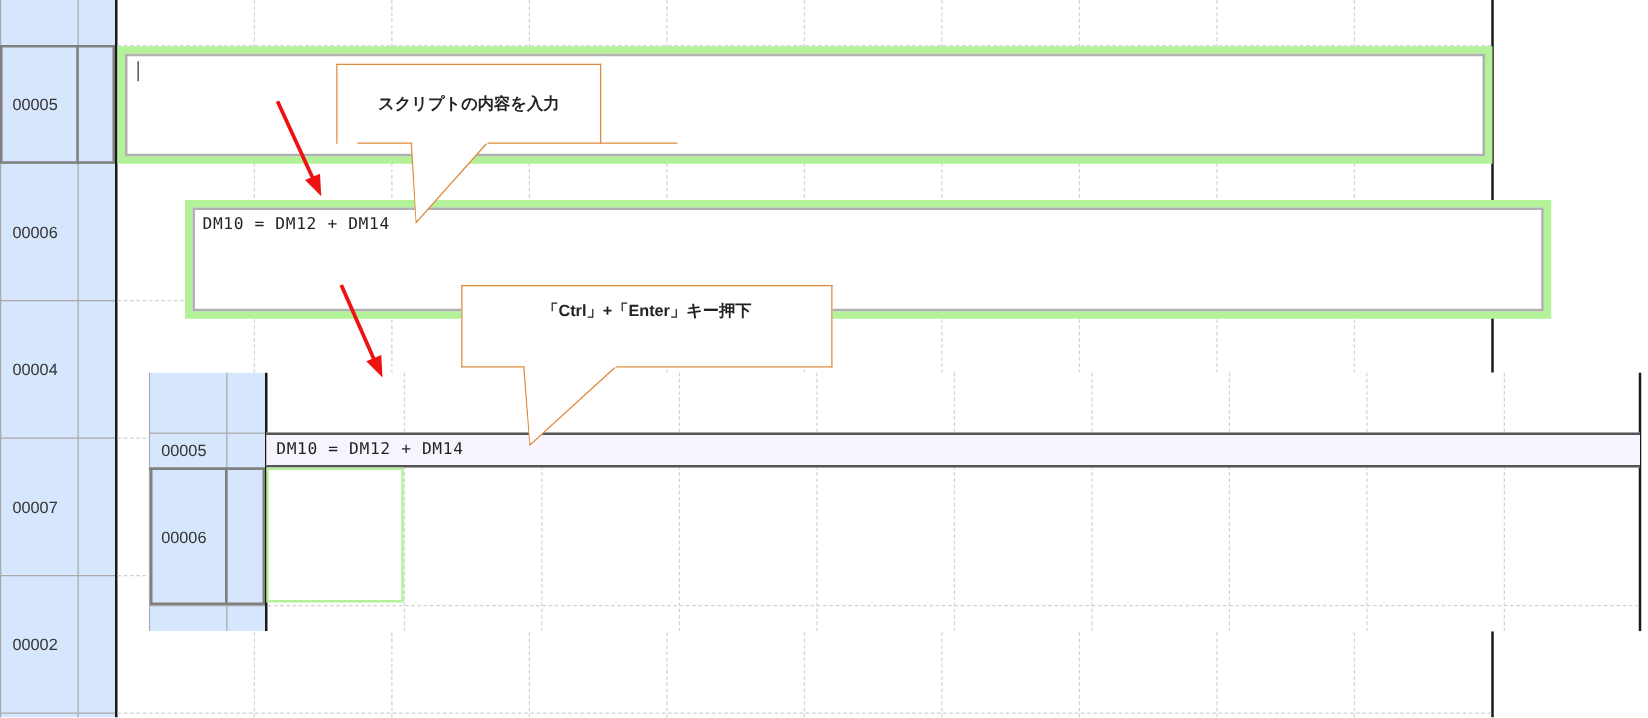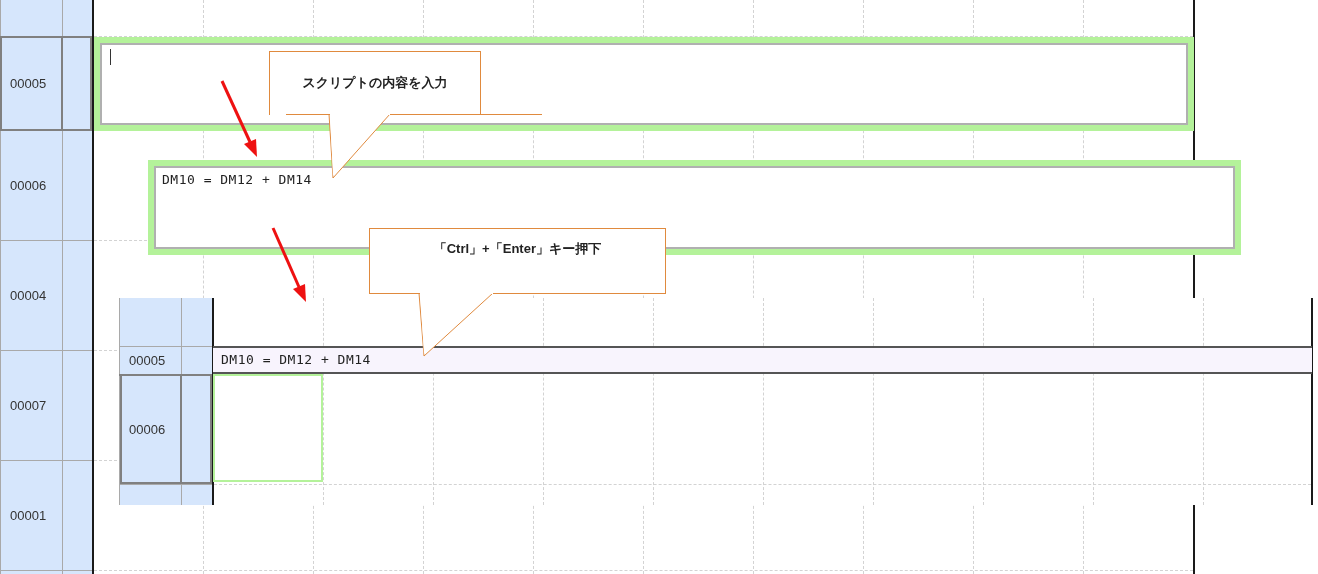--- a/index.html
+++ b/index.html
@@ -60,21 +60,21 @@
   <div class="row-line" style="top:460px"></div>
   <div class="row-line" style="top:570px"></div>
 
   <div class="sel-row" style="top:36px;height:95px"></div>
   <div class="sel-row-div" style="left:61px;top:36px;height:95px"></div>
 
   <div class="row-label" style="top:76px">00005</div>
   <div class="row-label" style="top:178px">00006</div>
   <div class="row-label" style="top:288px">00004</div>
   <div class="row-label" style="top:398px">00007</div>
-  <div class="row-label" style="top:508px">00001</div>
+  <div class="row-label" style="top:508px">00002</div>
 
   <div class="power-rail" style="left:92px;height:574px"></div>
   <div class="power-rail" style="left:1193px;height:300px"></div>
   <div class="power-rail" style="left:1193px;top:505px;height:69px"></div>
 
   <div class="vdash" style="left:203px;top:0;height:574px"></div>
   <div class="vdash" style="left:313px;top:0;height:574px"></div>
   <div class="vdash" style="left:423px;top:0;height:574px"></div>
   <div class="vdash" style="left:533px;top:0;height:574px"></div>
   <div class="vdash" style="left:643px;top:0;height:574px"></div>

